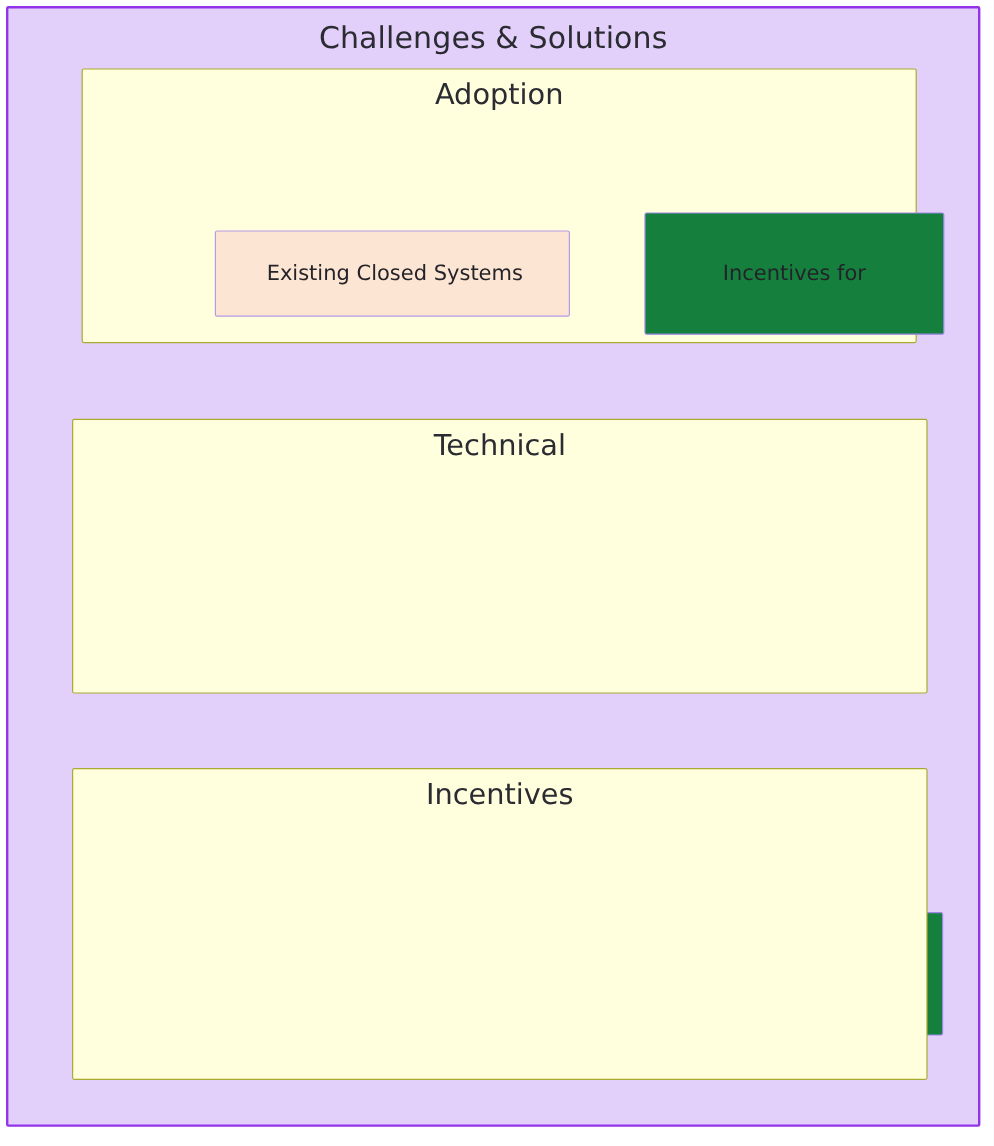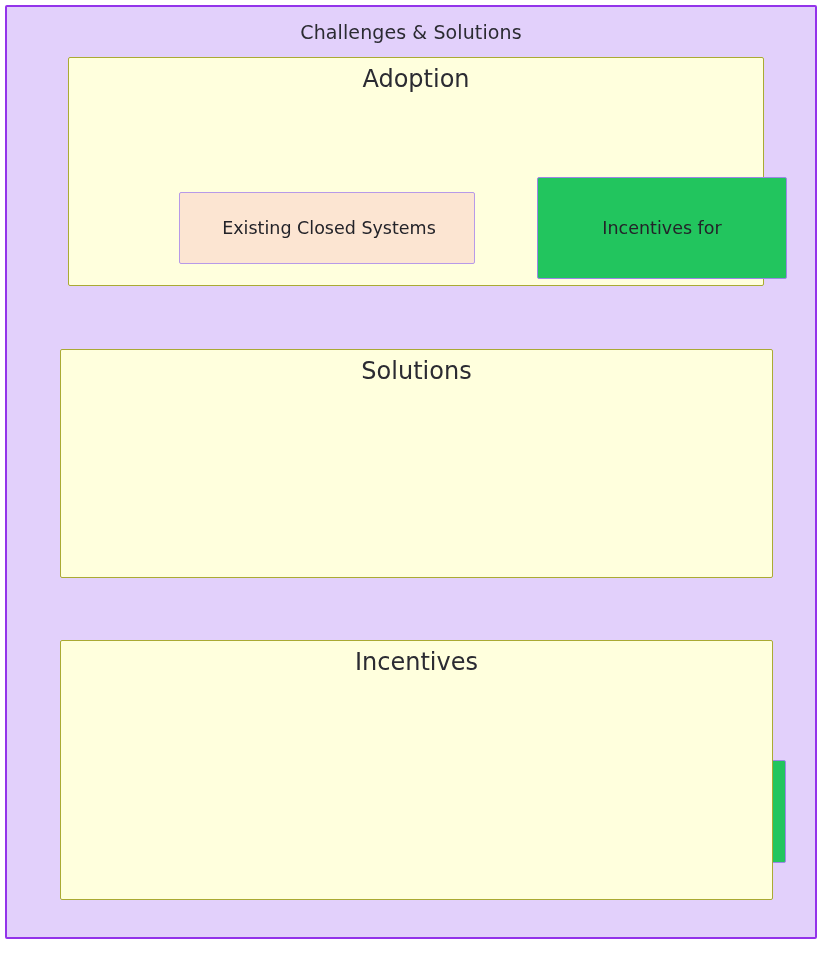--- a/index.html
+++ b/index.html
@@ -27,21 +27,21 @@
     border: 2.5px solid #9333ea;
     border-radius: 2px;
   }
 
   .root-title {
     position: absolute;
     left: 0;
     right: 0;
     top: 13px;
     text-align: center;
-    font-size: 19px;
+    font-size: 25px;
     color: #2b2b32;
     letter-spacing: 0.1px;
     line-height: 24px;
   }
 
   
   .category {
     position: absolute;
     box-sizing: border-box;
     background: #ffffdd;
@@ -77,21 +77,21 @@
     text-align: center;
     line-height: 27px;
     padding: 2px 8px;
   }
   .node.challenge {
     background: #fce5d2;
     border: 1.7px solid #b79ae8;
     padding-left: 12px;
   }
   .node.solution {
-    background: #22c55e;
+    background: #15803d;
     border: 1.7px solid #9c87e6;
   }
   .node-line { display: block; white-space: nowrap; }
 
   
   #node-existing-closed-systems { left: 110px; top: 134px; width: 296px; height: 72px; }
   #node-incentives-open-part    { left: 468px; top: 119px; width: 250px; height: 102px; }
 
   
   #node-different-safety-rules  { left: 102px; top: 410px; width: 281px; height: 103px; }
@@ -110,21 +110,21 @@
     <div class="node challenge" id="node-existing-closed-systems">
       <span class="node-line">Existing Closed Systems</span>
     </div>
 
     <div class="node solution" id="node-incentives-open-part">
       <span class="node-line">Incentives for</span>
     </div>
   </div>
 
   <div class="category" id="cat-regulatory">
-    <div class="category-title">Solutions</div>
+    <div class="category-title">Technical</div>
 
     <div class="node challenge" id="node-different-safety-rules">
       <span class="node-line">Different Safety Rules</span>
       <span class="node-line">Across Countries</span>
     </div>
 
     <div class="node solution" id="node-adaptable-framework">
       <span class="node-line">Adaptable Framework</span>
       <span class="node-line">Regional Compliance</span>
     </div>

